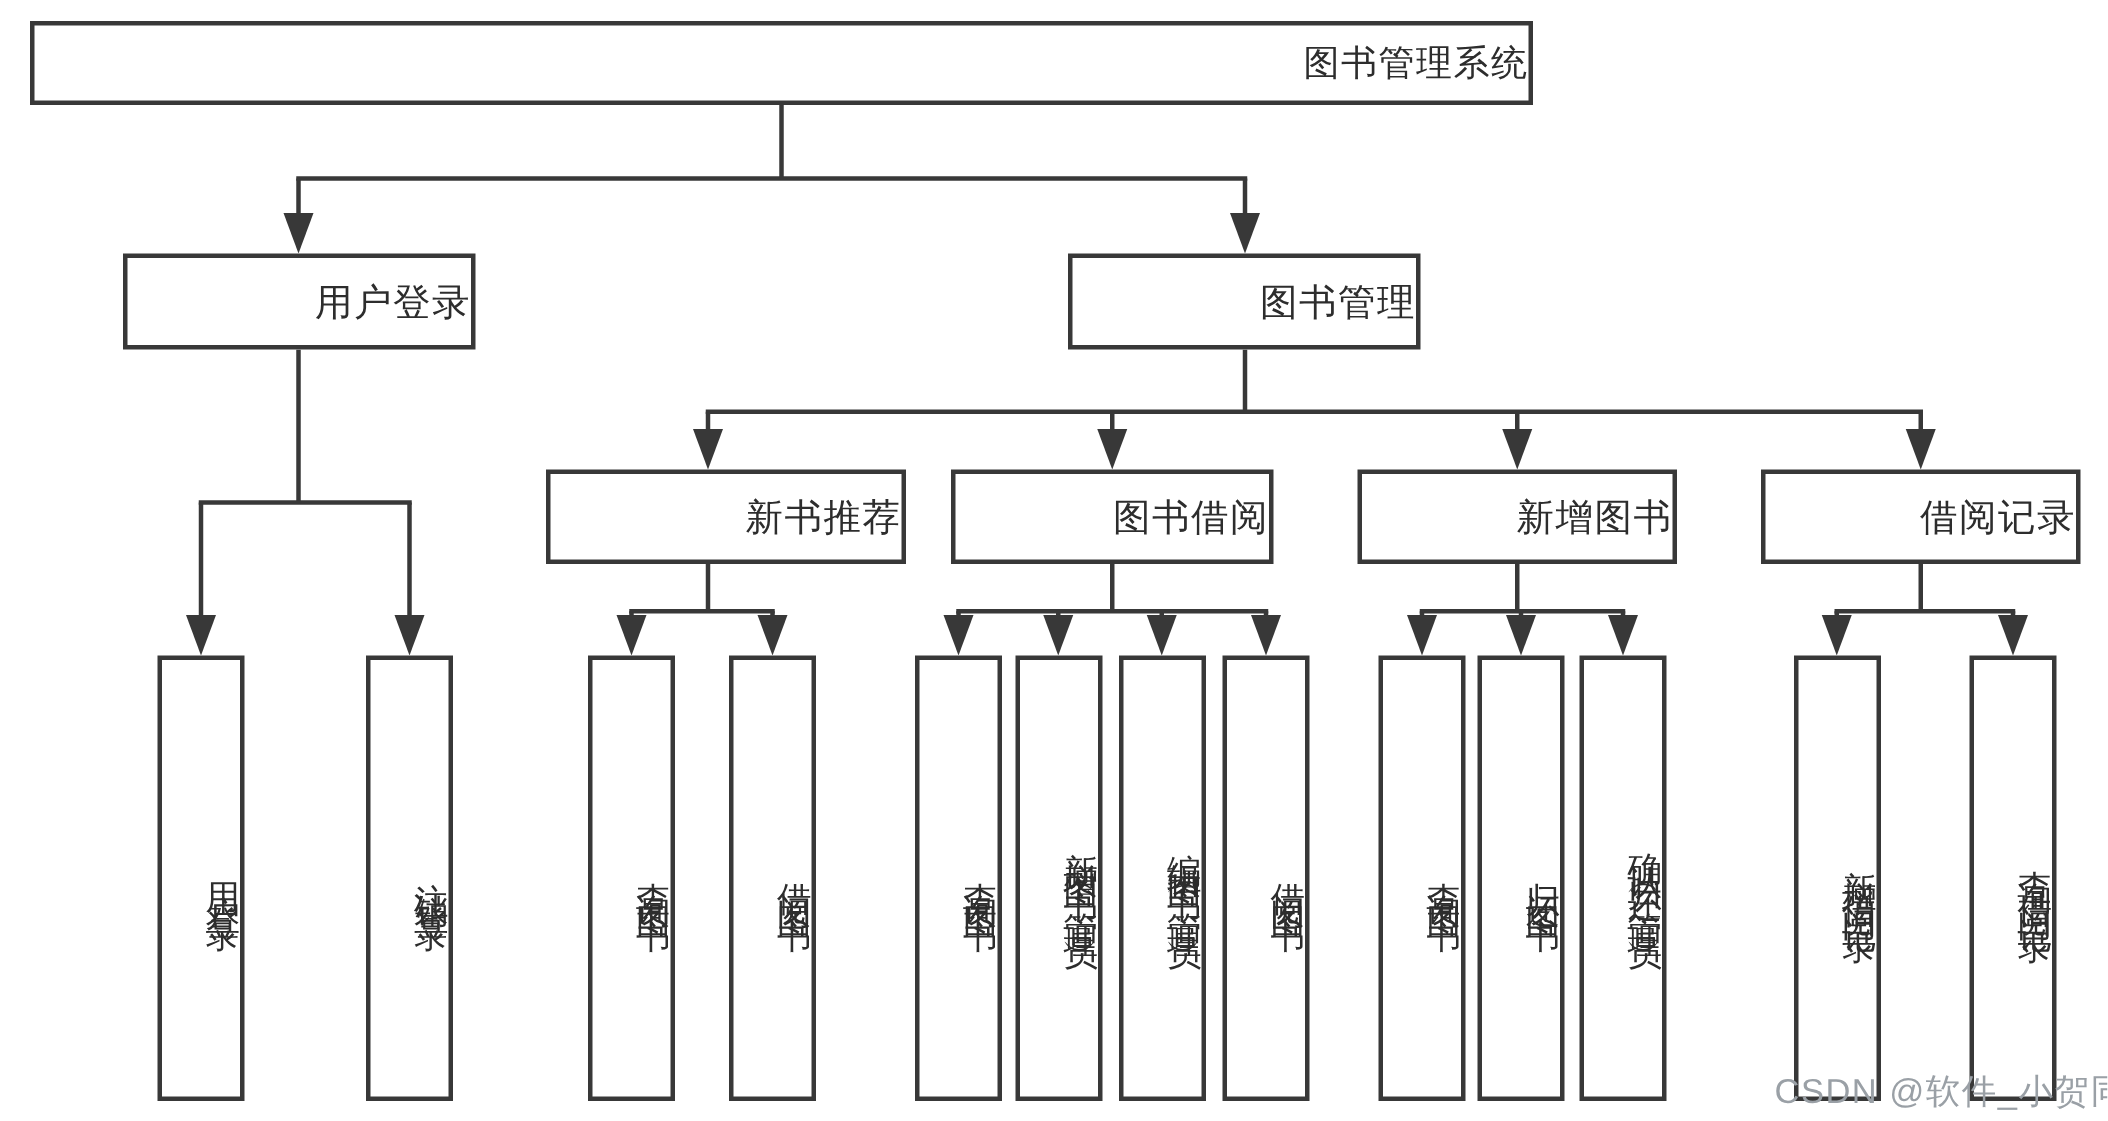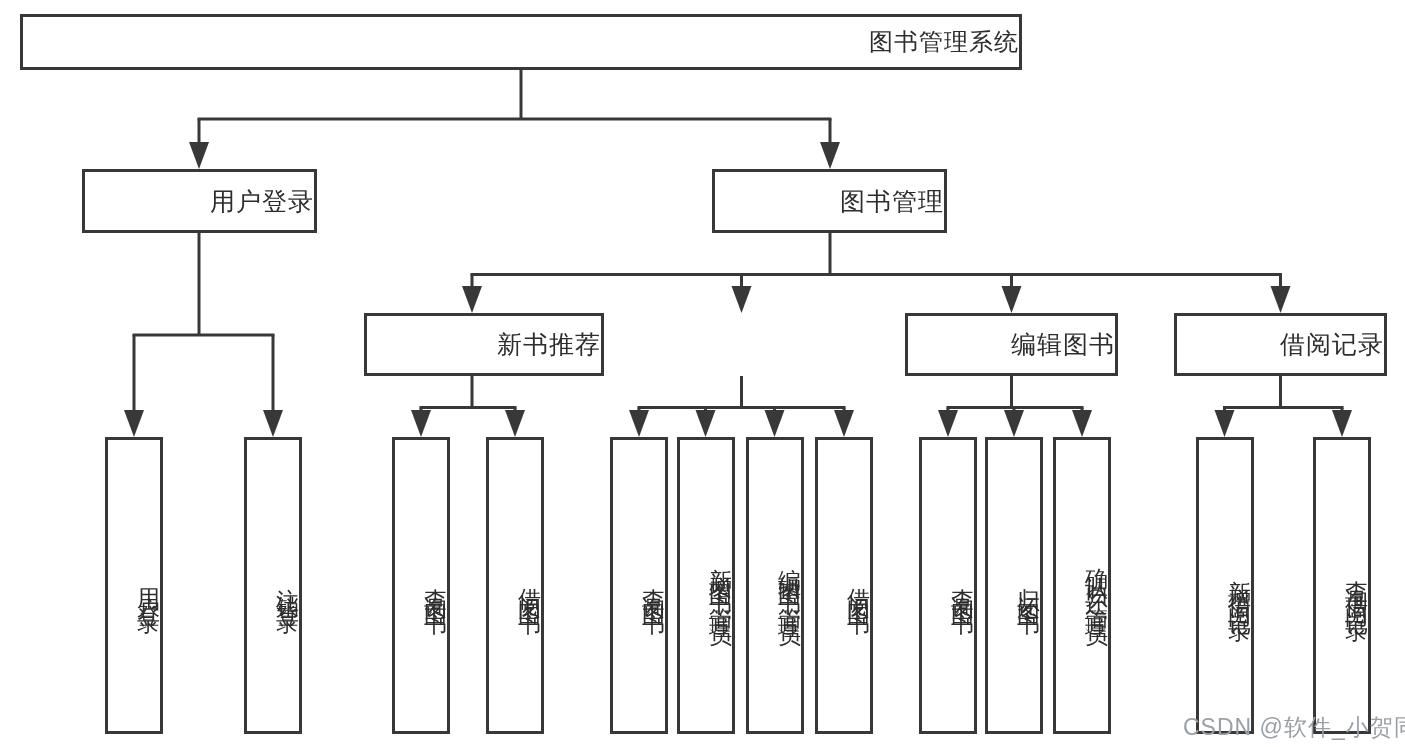--- a/index.html
+++ b/index.html
@@ -133,22 +133,25 @@
   <div class="node h-node" style="left:82px; top:169px; width:235px; height:64px;">
     <span>用户登录</span>
   </div>
   <div class="node h-node" style="left:712px; top:169px; width:235px; height:64px;">
     <span>图书管理</span>
   </div>
 
   <div class="node h-node" style="left:364px; top:313px; width:240px; height:63px;">
     <span>新书推荐</span>
   </div>
+  <div class="node h-node" style="left:634px; top:313px; width:215px; height:63px;">
+    <span>图书借阅</span>
+  </div>
   <div class="node h-node" style="left:905px; top:313px; width:213px; height:63px;">
-    <span>编辑图书</span>
+    <span>新增图书</span>
   </div>
   <div class="node h-node" style="left:1174px; top:313px; width:213px; height:63px;">
     <span>借阅记录</span>
   </div>
 
   <div class="node leaf-node" style="left:105px;">
     <span class="vtext">用户登录</span>
   </div>
   <div class="node leaf-node" style="left:244px;">
     <span class="vtext">注销登录</span>

